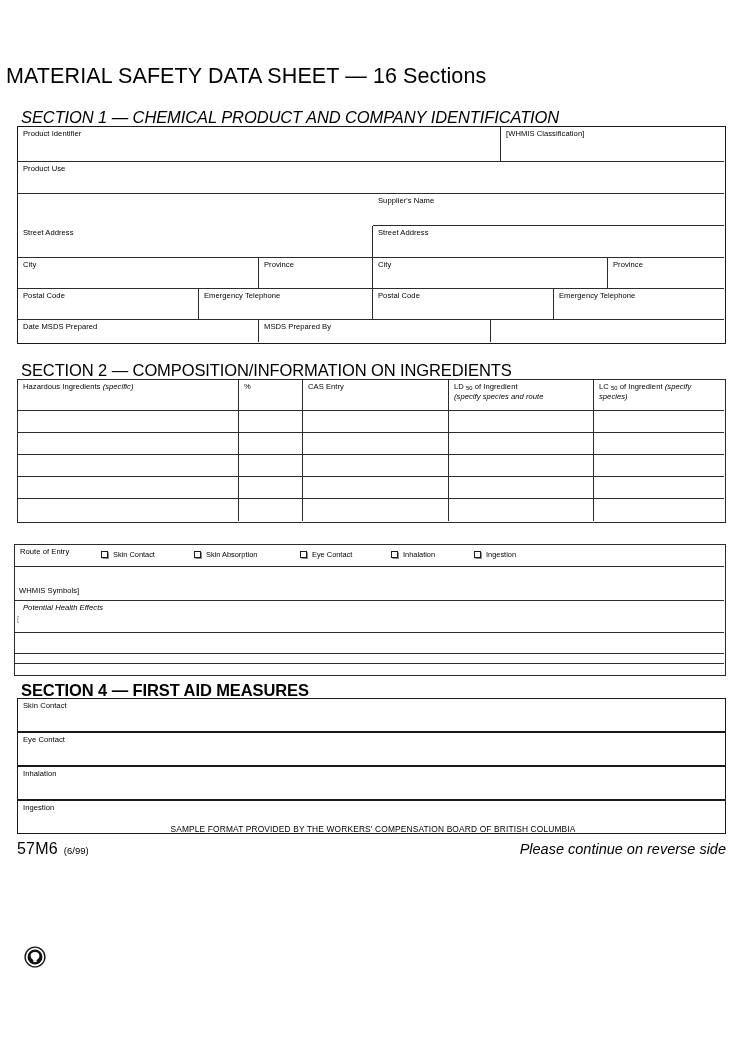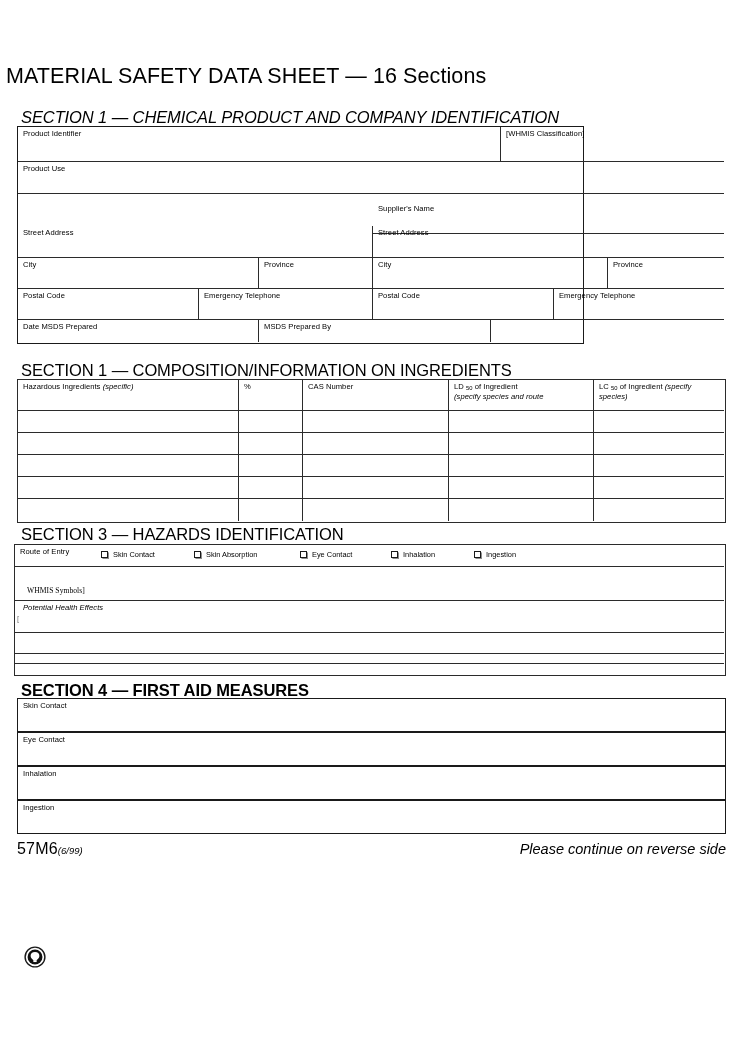--- a/index.html
+++ b/index.html
@@ -75,21 +75,21 @@
   .cell-label i { font-style: italic; }
   .cell-label .sub { font-size: 5.8px; vertical-align: baseline; position: relative; top: 1px; }
   .bb { border-bottom: 1px solid #2b2b2b; }
   .br { border-right: 1px solid #2b2b2b; }
   .thick-b { border-bottom: 2px solid #1a1a1a; }
 
   
   #sec1 {
     left: 17px;
     top: 126px;
-    width: 567px;
+    width: 709px;
     height: 218px;
     border: 1.6px solid #1a1a1a;
   }
 
   
   #sec2 {
     left: 17px;
     top: 379px;
     width: 709px;
     height: 144px;
@@ -193,21 +193,21 @@
       <span class="cell-label">Product Identifier</span>
     </div>
     <div class="cell bb" style="left:483px; top:0; width:223px; height:35px;">
       <span class="cell-label">[WHMIS Classification]</span>
     </div>
 
     <div class="cell bb" style="left:0; top:35px; width:706px; height:32px;">
       <span class="cell-label">Product Use</span>
     </div>
 
-    <div class="cell bb" style="left:355px; top:67px; width:351px; height:32px;margin-top:8px;">
+    <div class="cell bb" style="left:355px; top:67px; width:351px; height:32px;">
       <span class="cell-label">Supplier's Name</span>
     </div>
 
     <div class="cell bb br" style="left:0; top:99px; width:355px; height:32px;">
       <span class="cell-label">Street Address</span>
     </div>
     <div class="cell bb" style="left:355px; top:99px; width:351px; height:32px;">
       <span class="cell-label">Street Address</span>
     </div>
 
@@ -238,32 +238,32 @@
     </div>
 
     <div class="cell br" style="left:241px; top:193px; width:232px; height:22px;">
       <span class="cell-label">MSDS Prepared By</span>
     </div>
     <div class="cell br" style="left:0; top:193px; width:241px; height:22px;">
       <span class="cell-label">Date MSDS Prepared</span>
     </div>
   </div>
 
-  <div class="sec-head" id="sec2-head">SECTION 1 — COMPOSITION/INFORMATION ON INGREDIENTS</div>
+  <div class="sec-head" id="sec2-head">SECTION 2 — COMPOSITION/INFORMATION ON INGREDIENTS</div>
 
   <div class="tbl" id="sec2">
 
     <div class="cell bb br" style="left:0; top:0; width:221px; height:31px;">
       <span class="cell-label"><span>Hazardous Ingredients </span><i>(specific)</i></span>
     </div>
     <div class="cell bb br" style="left:221px; top:0; width:64px; height:31px;">
       <span class="cell-label">%</span>
     </div>
     <div class="cell bb br" style="left:285px; top:0; width:146px; height:31px;">
-      <span class="cell-label">CAS Number</span>
+      <span class="cell-label">CAS Entry</span>
     </div>
     <div class="cell bb br" style="left:431px; top:0; width:145px; height:31px;">
       <span class="cell-label wrap"><span>LD <span class="sub">50</span> of Ingredient</span><br><i>(specify species and route</i></span>
     </div>
     <div class="cell bb" style="left:576px; top:0; width:130px; height:31px;">
       <span class="cell-label wrap"><span>LC <span class="sub">50</span> of Ingredient </span><i>(specify species)</i></span>
     </div>
 
     <div style="position:absolute;left:0;top:31px;width:706px;height:22px;">
       <div class="cell bb br" style="left:0;top:0;width:221px;height:22px;"></div>
@@ -295,21 +295,20 @@
     </div>
     <div style="position:absolute;left:0;top:119px;width:706px;height:22px;">
       <div class="cell br" style="left:0;top:0;width:221px;height:22px;"></div>
       <div class="cell br" style="left:221px;top:0;width:64px;height:22px;"></div>
       <div class="cell br" style="left:285px;top:0;width:146px;height:22px;"></div>
       <div class="cell br" style="left:431px;top:0;width:145px;height:22px;"></div>
       <div class="cell" style="left:576px;top:0;width:130px;height:22px;"></div>
     </div>
   </div>
 
-  <div class="sec-head" id="sec3-head">SECTION 3 — HAZARDS IDENTIFICATION</div>
 
   <div class="tbl" id="sec3">
 
     <div class="cell bb" style="left:0; top:0; width:709px; height:22px;">
       <span class="cell-label">Route of Entry</span>
 
       <span class="cbx" style="left:86px; top:6px;"></span>
       <span class="cbx-label" style="left:98px; top:5px;">Skin Contact</span>
 
       <span class="cbx" style="left:179px; top:6px;"></span>
@@ -320,21 +319,21 @@
 
       <span class="cbx" style="left:376px; top:6px;"></span>
       <span class="cbx-label" style="left:388px; top:5px;">Inhalation</span>
 
       <span class="cbx" style="left:459px; top:6px;"></span>
       <span class="cbx-label" style="left:471px; top:5px;">Ingestion</span>
     </div>
 
 
     <div class="cell bb" style="left:0; top:39px; width:709px; height:17px;">
-      <span class="cell-label" style="left:12px;font-family:Liberation Serif, serif;">WHMIS Symbols]</span>
+      <span class="cell-label" style="left:4px;">WHMIS Symbols]</span>
     </div>
 
     <div class="cell bb" style="left:0; top:56px; width:709px; height:32px;">
       <span class="cell-label" style="left:8px;font-style:italic;">Potential Health Effects</span>
       <span class="cell-label" style="left:2px; top:13px; color:#777;">[</span>
     </div>
 
     <div class="cell bb" style="left:0; top:88px; width:709px; height:21px;"></div>
     <div class="cell bb" style="left:0; top:109px; width:709px; height:10px;"></div>
     <div class="cell" style="left:0; top:119px; width:709px; height:11px;"></div>
@@ -350,23 +349,24 @@
       <span class="cell-label">Eye Contact</span>
     </div>
     <div class="aid-box thick-b" style="top:68px;">
       <span class="cell-label">Inhalation</span>
     </div>
     <div class="aid-box" style="top:102px; height:31px;">
       <span class="cell-label">Ingestion</span>
     </div>
   </div>
 
+  <div class="footer-note">SAMPLE FORMAT PROVIDED BY THE WORKERS' COMPENSATION BOARD OF BRITISH COLUMBIA</div>
 
   <div class="form-code">
-    <span>57M6</span><span class="rev" style="font-style:italic;">(6/99)</span>
+    <span>57M6</span><span class="rev" style="margin-left:6px;">(6/99)</span>
   </div>
 
   <div class="continue">Please continue on reverse side</div>
 
   <div class="logo">
     <svg viewBox="0 0 40 40" width="22" height="22" aria-hidden="true">
       <circle cx="20" cy="20" r="18" fill="none" stroke="#1a1a1a" stroke-width="2.6"></circle>
       <circle cx="20" cy="20" r="13.5" fill="#111"></circle>
       <path d="M20 11 C15 11 12 14 12 18 C12 22 16 24 18 27 L22 27 C24 24 28 22 28 18 C28 14 25 11 20 11 Z" fill="#fff"></path>
       <rect x="17" y="26" width="6" height="3.2" fill="#fff"></rect>

